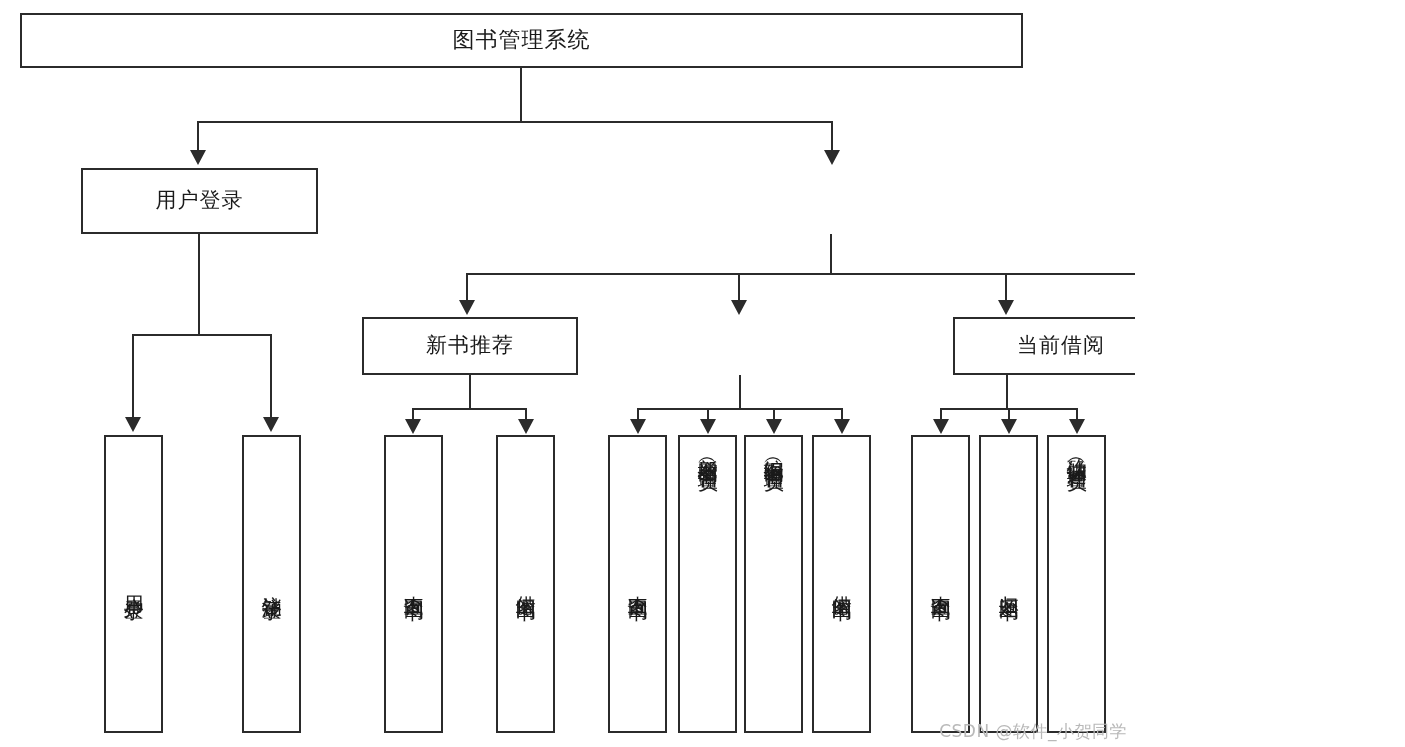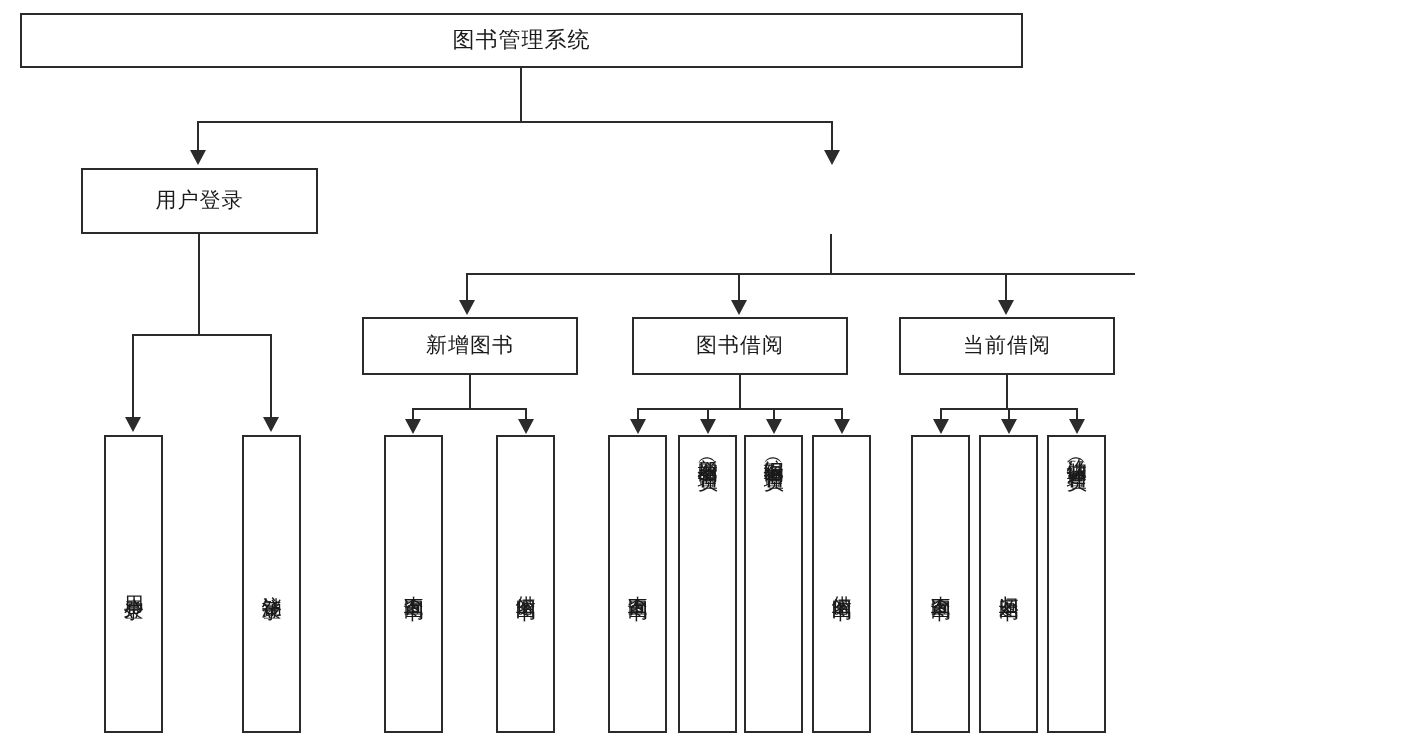--- a/index.html
+++ b/index.html
@@ -125,26 +125,23 @@
   <div class="line vline" style="left:466px; top:273px; height:28px;"></div>
   <div class="arrow" style="left:459px; top:300px;"></div>
   <div class="line vline" style="left:738px; top:273px; height:28px;"></div>
   <div class="arrow" style="left:731px; top:300px;"></div>
   <div class="line vline" style="left:1005px; top:273px; height:28px;"></div>
   <div class="arrow" style="left:998px; top:300px;"></div>
   <div class="line vline" style="left:1282px; top:273px; height:28px;"></div>
   <div class="arrow" style="left:1275px; top:300px;"></div>
 
   <div class="node h" style="left:362px; top:317px; width:216px; height:58px;">
-    <span>新增图书</span>
-  </div>
-  <div class="node h" style="left:632px; top:317px; width:216px; height:58px;">
-    <span>图书借阅</span>
-  </div>
-  <div class="node h" style="left:899px; top:317px; width:216px; height:58px;text-align:right;">
+    <span>新书推荐</span>
+  </div>
+  <div class="node h" style="left:953px; top:317px; width:216px; height:58px;text-align:right;">
     <span>当前借阅</span>
   </div>
 
   <div class="line vline" style="left:469px; top:375px; height:34px;"></div>
   <div class="line hline" style="left:412px; top:408px; width:115px;"></div>
   <div class="line vline" style="left:412px; top:408px; height:12px;"></div>
   <div class="arrow" style="left:405px; top:419px;"></div>
   <div class="line vline" style="left:525px; top:408px; height:12px;"></div>
   <div class="arrow" style="left:518px; top:419px;"></div>
 
@@ -212,14 +209,15 @@
     <span class="vtext">确认归还（管理员）</span>
   </div>
 
   <div class="node v" style="left:1193px; top:435px; width:59px; height:298px;">
     <span class="vtext">新增借阅记录</span>
   </div>
   <div class="node v" style="left:1306px; top:435px; width:59px; height:298px;">
     <span class="vtext">查询借阅记录</span>
   </div>
 
+  <div id="watermark">CSDN @软件_小贺同学</div>
 
 </div>
 
 </body></html>

